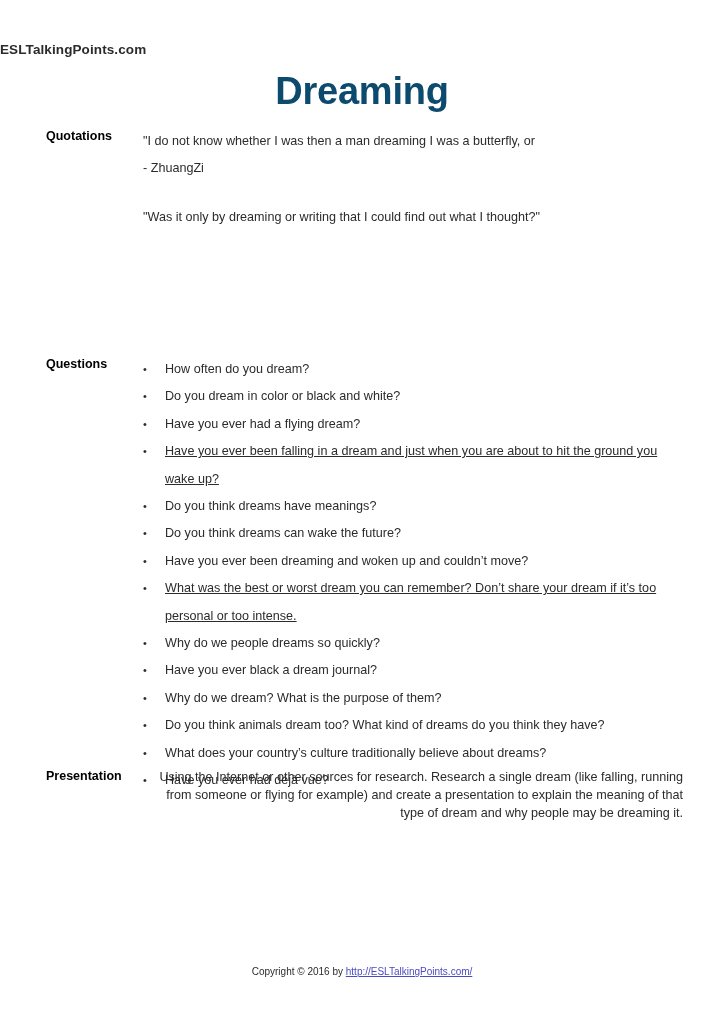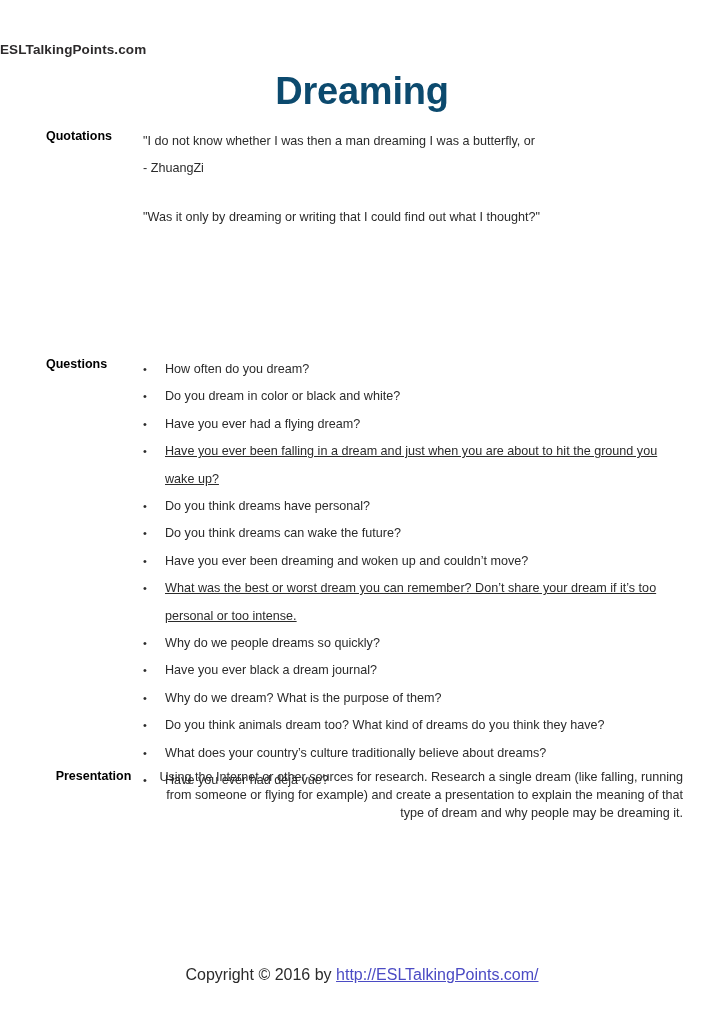--- a/index.html
+++ b/index.html
@@ -60,21 +60,20 @@
     top: 0;
     width: 90px;
     font-size: 12.5px;
     font-weight: bold;
     color: #000000;
     line-height: 17px;
     white-space: nowrap;
   }
   .sec-label.wide {
     width: 95px;
-    text-align: center;
   }
   .sec-body {
     margin-left: 97px;
     font-size: 12.6px;
     color: #2b2b2b;
   }
 
   
   #quotations { top: 128px; }
   .quote-block { margin-bottom: 0; }
@@ -123,21 +122,21 @@
     text-align: right;
   }
 
   
   .footer {
     position: absolute;
     top: 966px;
     left: 0;
     width: 724px;
     text-align: center;
-    font-size: 16px;
+    font-size: 10px;
     color: #2b2b2b;
   }
   .footer a {
     color: #4b4bc4;
     text-decoration: underline;
   }
 </style>
 </head>
 <body>
 
@@ -180,21 +179,21 @@
         <li class="q-item">
           <span class="q-bullet">•</span>
           <span class="q-text">Have you ever had a flying dream?</span>
         </li>
         <li class="q-item two-line">
           <span class="q-bullet">•</span>
           <span class="q-text">Have you ever been falling in a dream and just when you are about to hit the ground you wake up?</span>
         </li>
         <li class="q-item">
           <span class="q-bullet">•</span>
-          <span class="q-text">Do you think dreams have personal?</span>
+          <span class="q-text">Do you think dreams have meanings?</span>
         </li>
         <li class="q-item">
           <span class="q-bullet">•</span>
           <span class="q-text">Do you think dreams can wake the future?</span>
         </li>
         <li class="q-item">
           <span class="q-bullet">•</span>
           <span class="q-text">Have you ever been dreaming and woken up and couldn’t move?</span>
         </li>
         <li class="q-item two-line">

